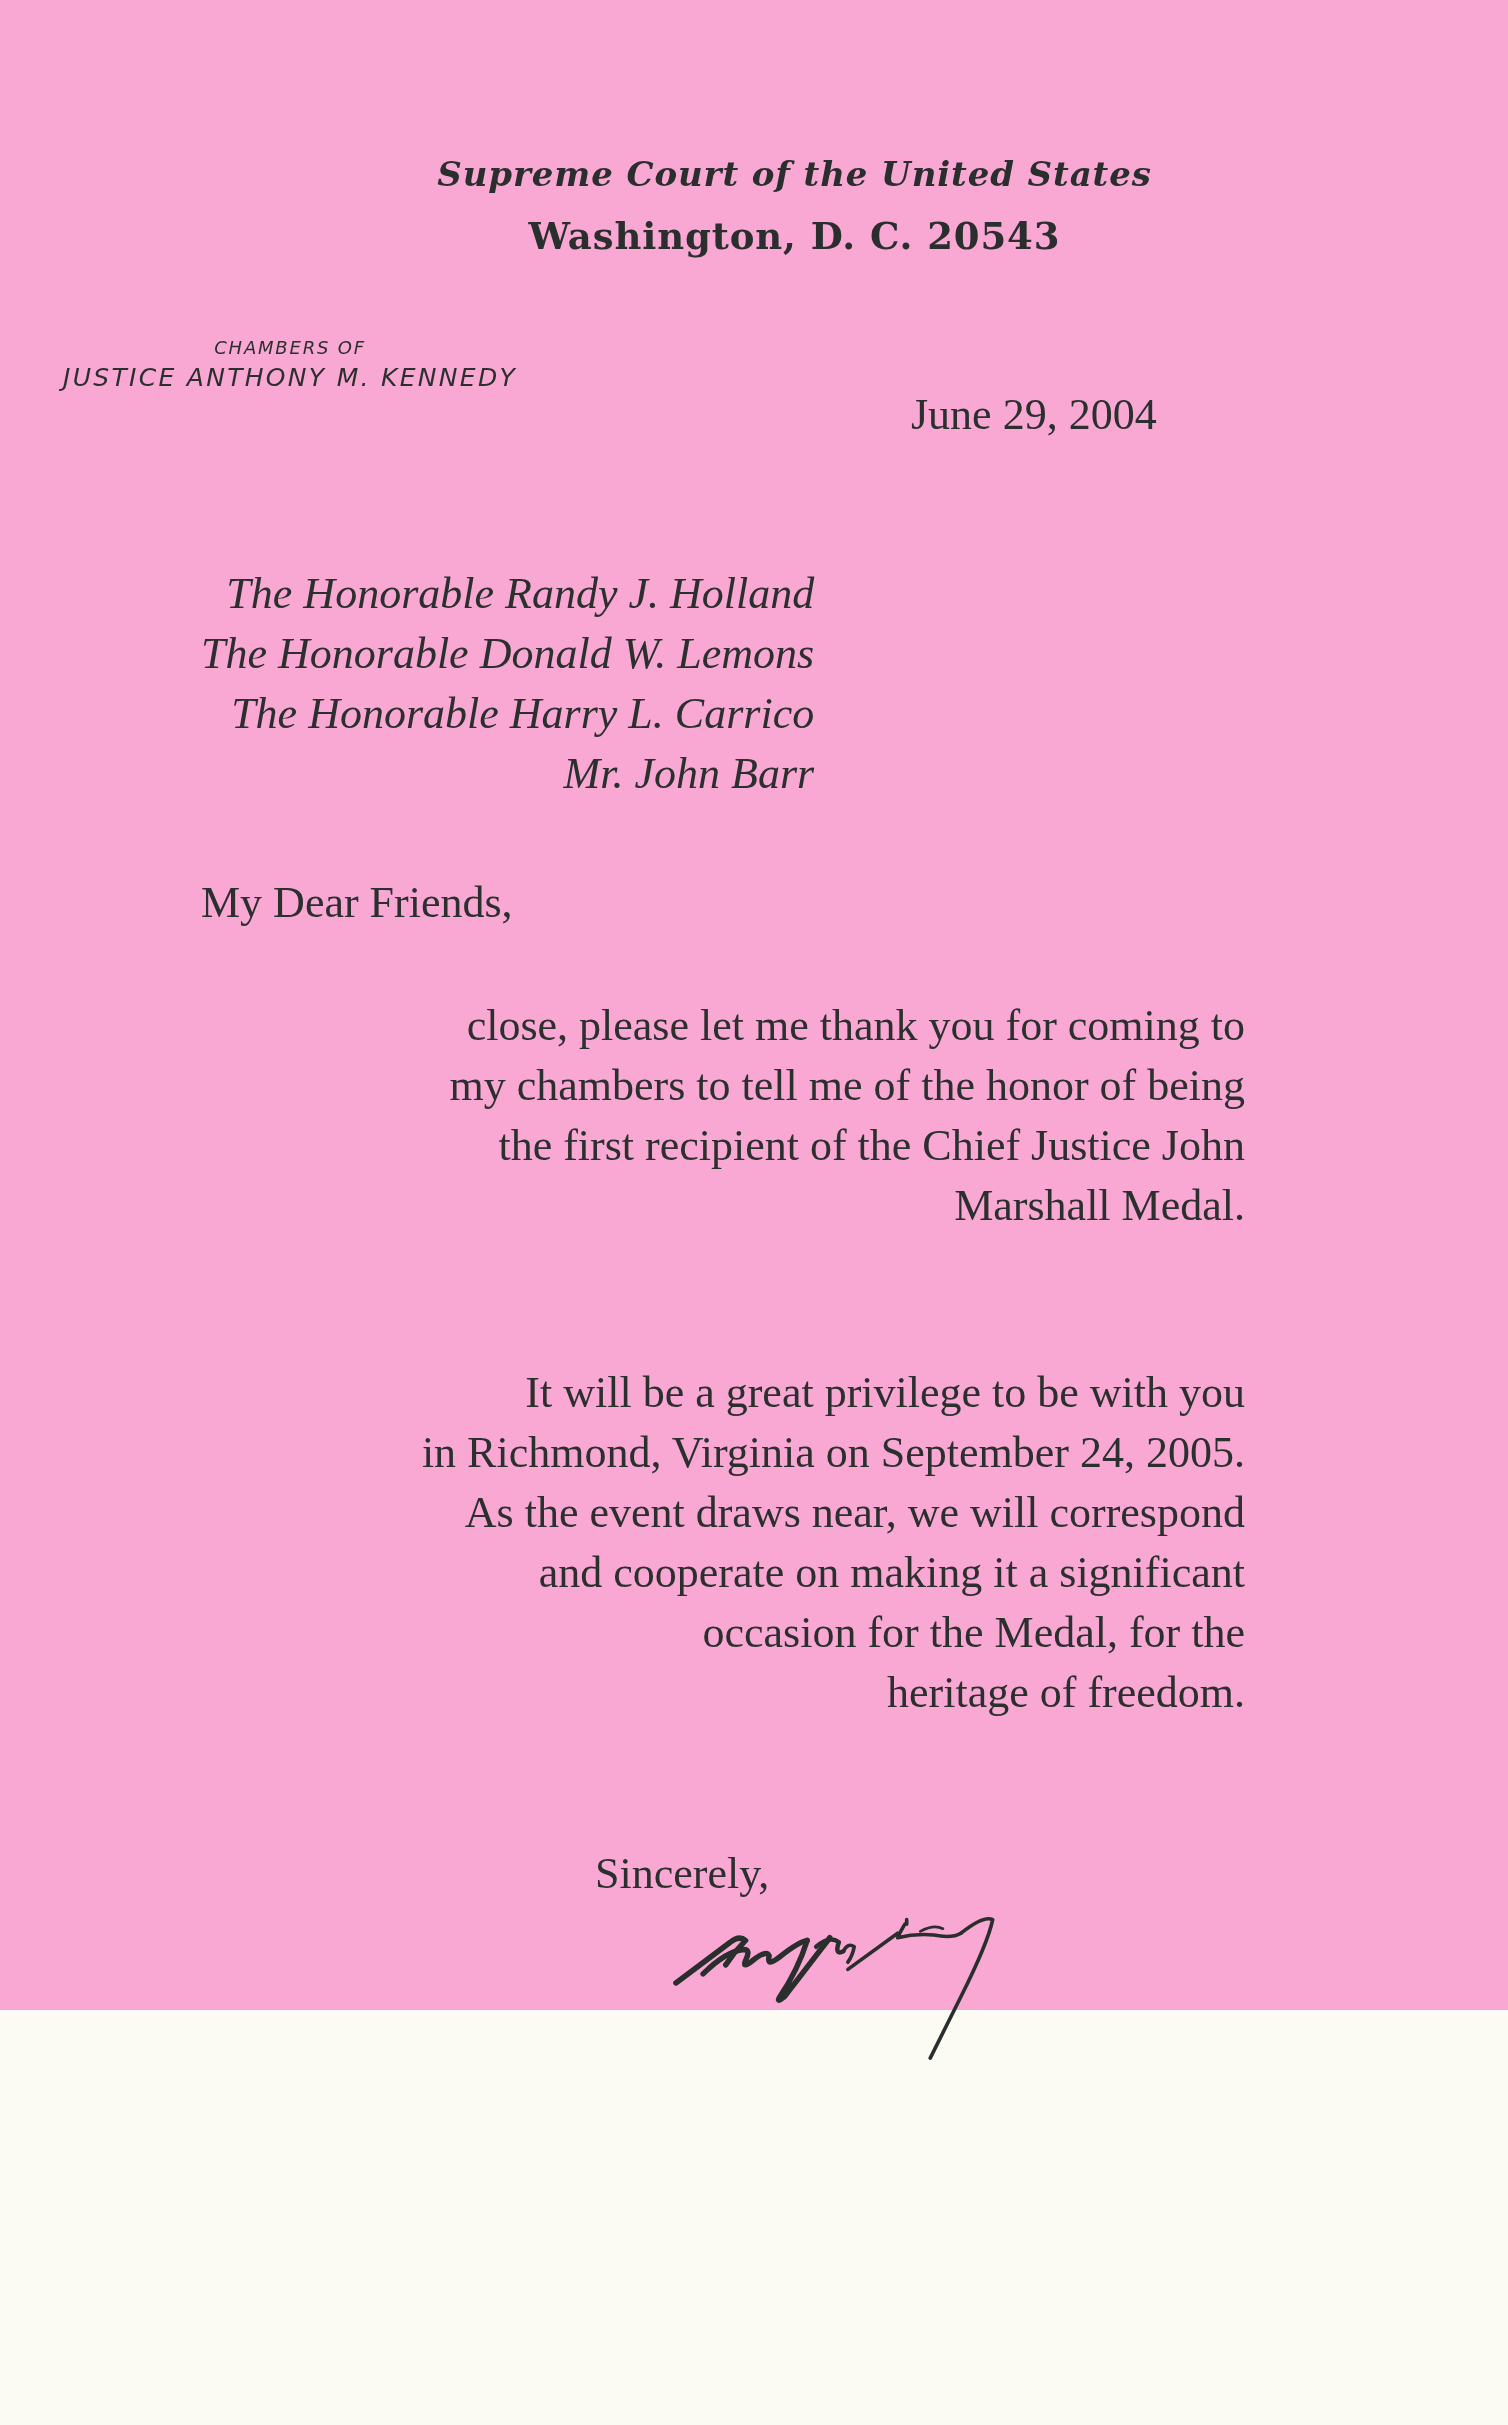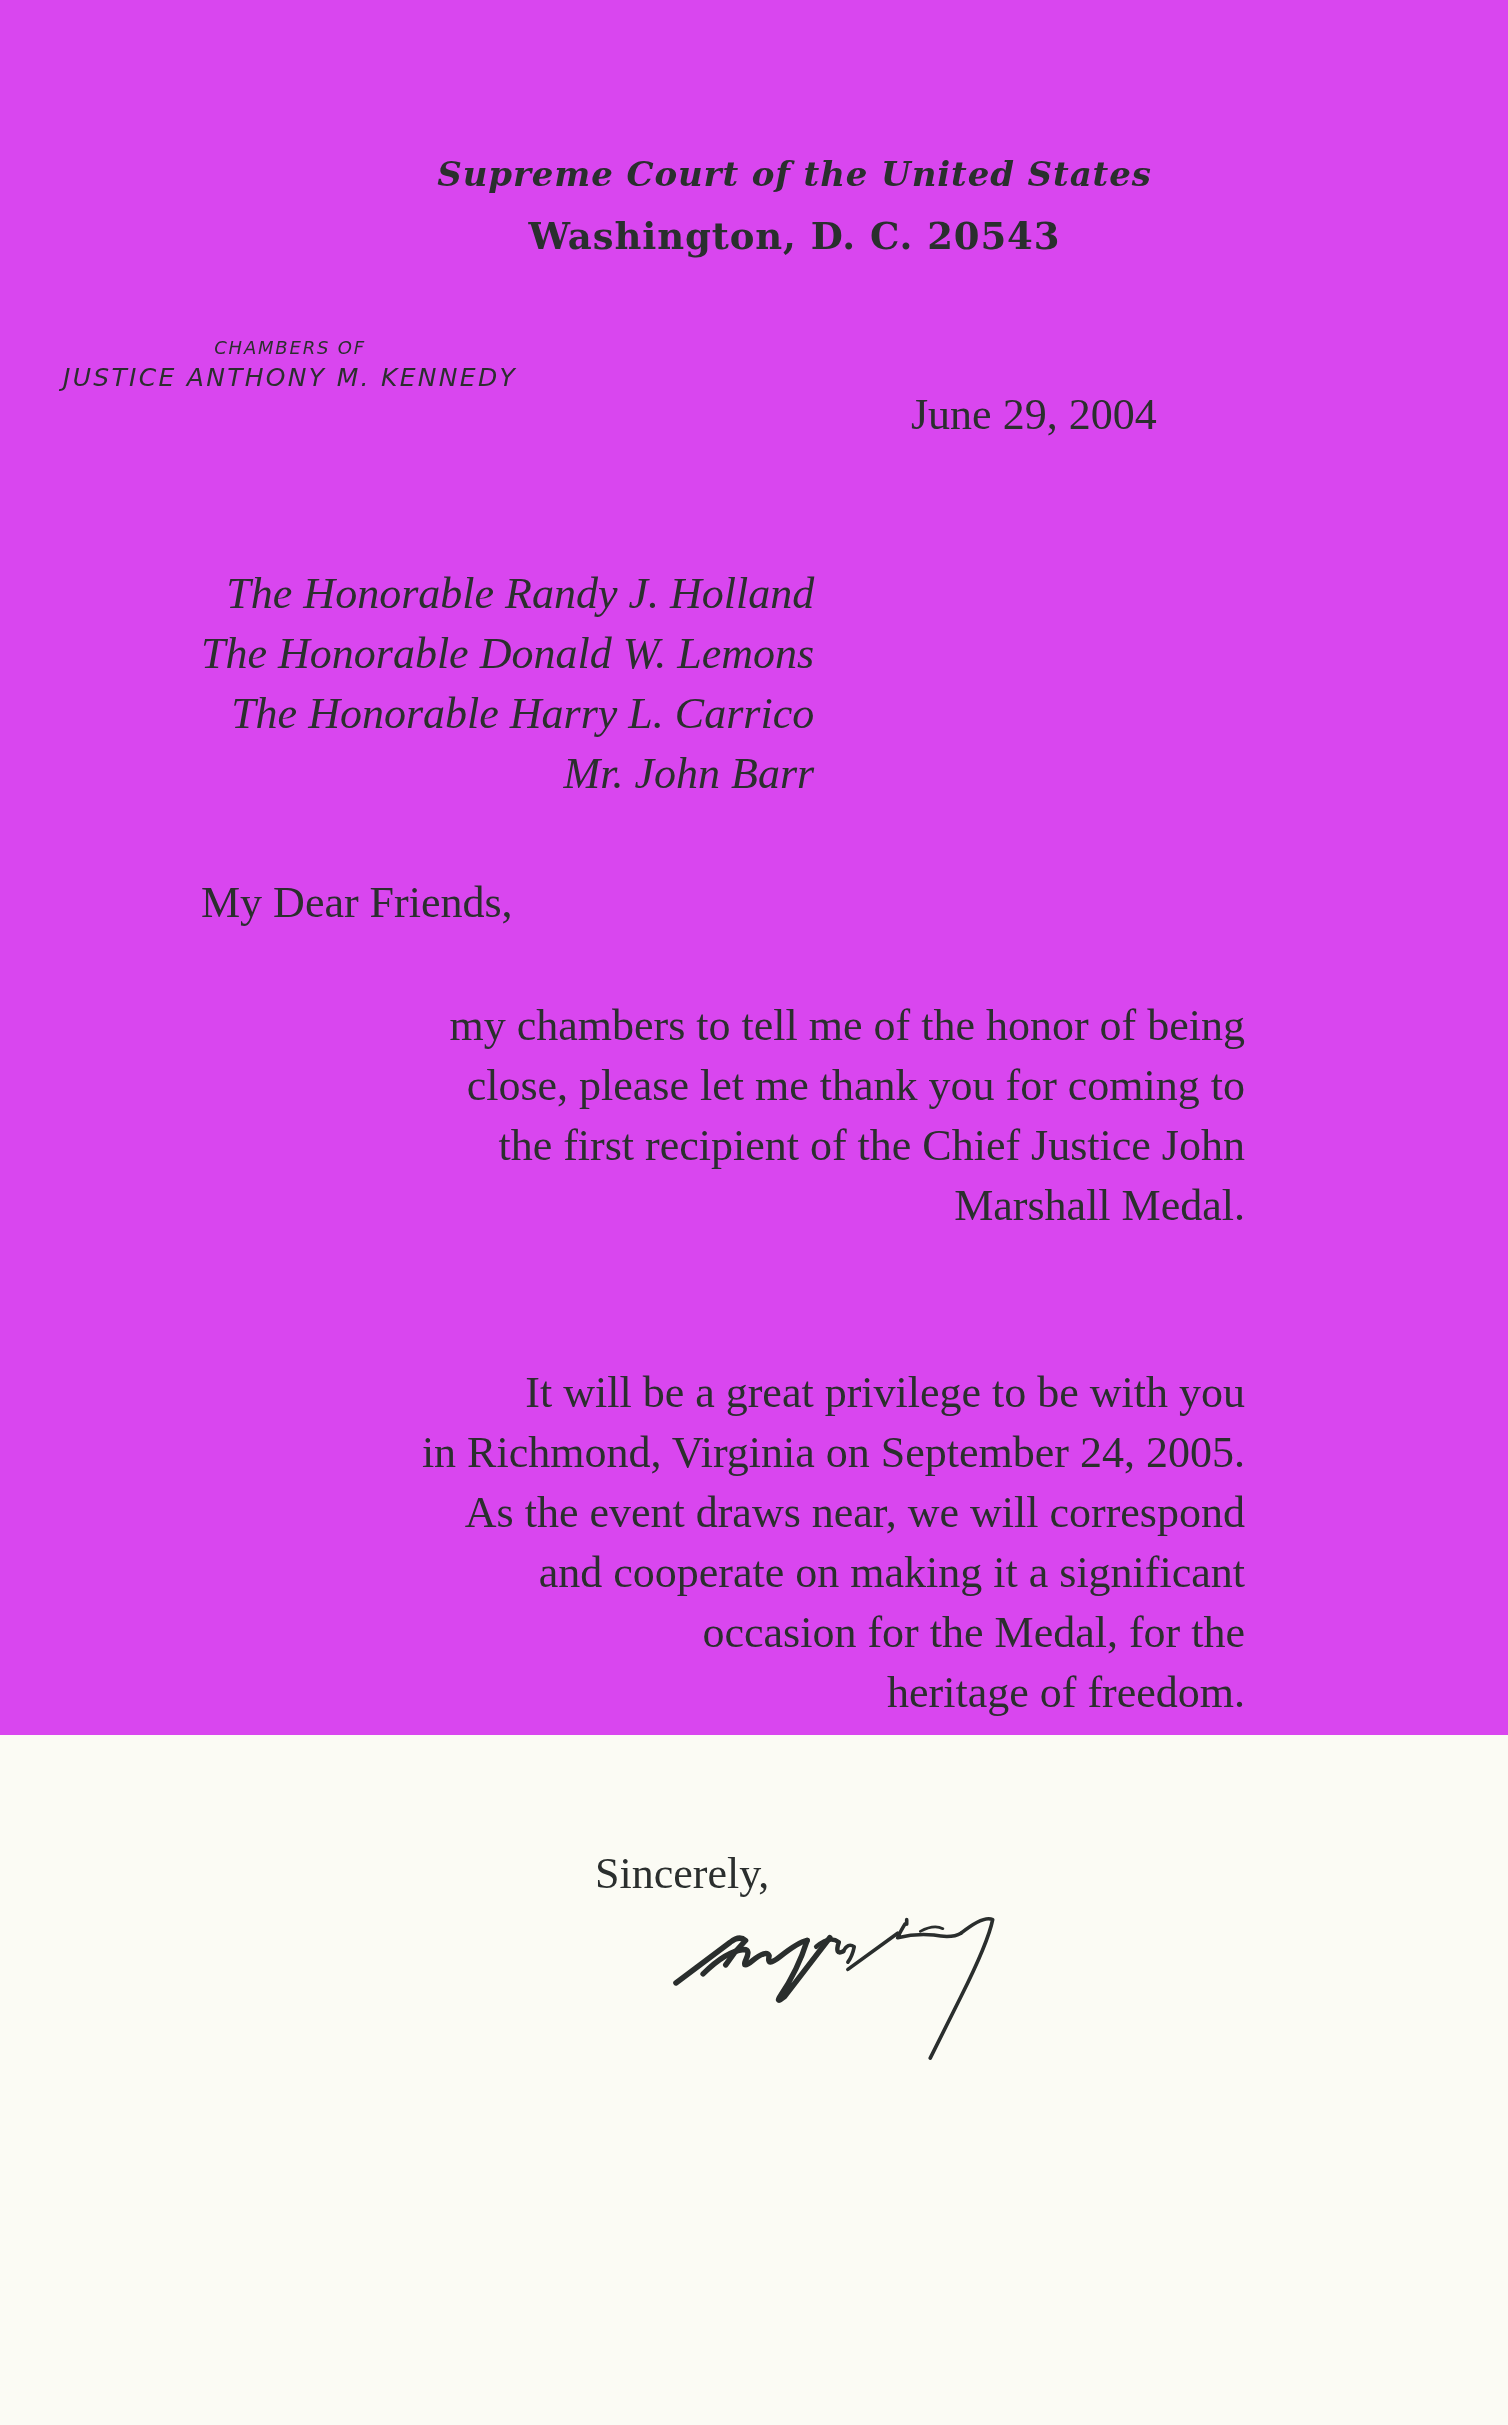--- a/index.html
+++ b/index.html
@@ -11,22 +11,22 @@
       height: 2426px;
       background: #fbfbf4;
       position: relative;
       overflow: hidden;
       color: #2b2f2e;
     }
     .page {
       position: absolute;
       left: 0; top: 0;
       width: 1508px;
-      height: 1735px;
-      background: #d946ef;
+      height: 2010px;
+      background: #f9a8d4;
     }
     .letterhead {
       position: absolute;
       left: 436px;
       top: 152px;
       width: 717px;
       text-align: center;
       font-family: "DejaVu Serif", serif;
       font-weight: bold;
       color: #2a2f2e;
@@ -142,22 +142,22 @@
   <div class="recipients body-text">
     <div>The Honorable Randy J. Holland</div>
     <div>The Honorable Donald W. Lemons</div>
     <div>The Honorable Harry L. Carrico</div>
     <div>Mr. John Barr</div>
   </div>
 
   <div class="salutation body-text">My Dear Friends,</div>
 
   <div class="para p1 body-text">
+    <div class="ln">close, please let me thank you for coming to</div>
     <div class="ln">my chambers to tell me of the honor of being</div>
-    <div class="ln">close, please let me thank you for coming to</div>
     <div class="ln">the first recipient of the Chief Justice John</div>
     <div class="ln">Marshall Medal.</div>
   </div>
 
   <div class="para p2 body-text">
     <div class="ln indent">It will be a great privilege to be with you</div>
     <div class="ln">in Richmond, Virginia on September 24, 2005.</div>
     <div class="ln">As the event draws near, we will correspond</div>
     <div class="ln">and cooperate on making it a significant</div>
     <div class="ln">occasion for the Medal, for the</div>

